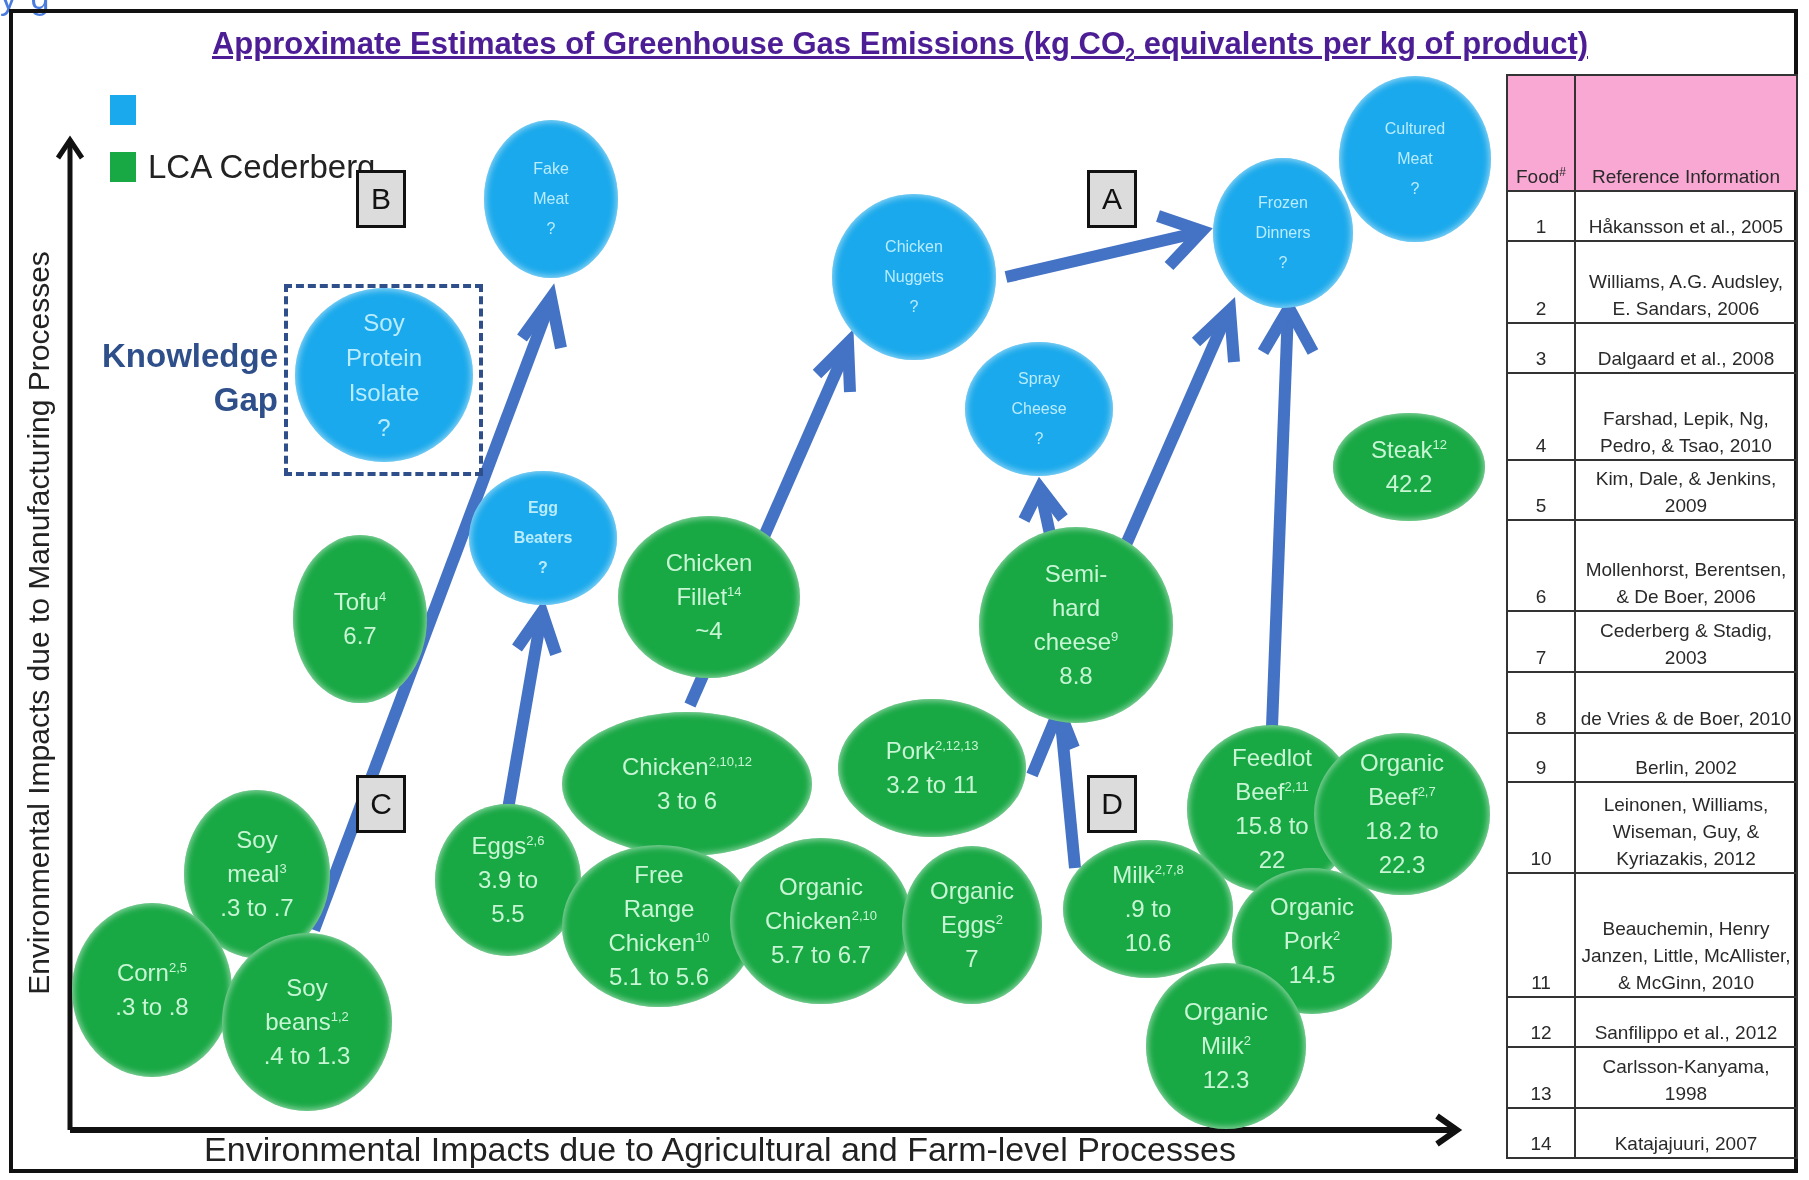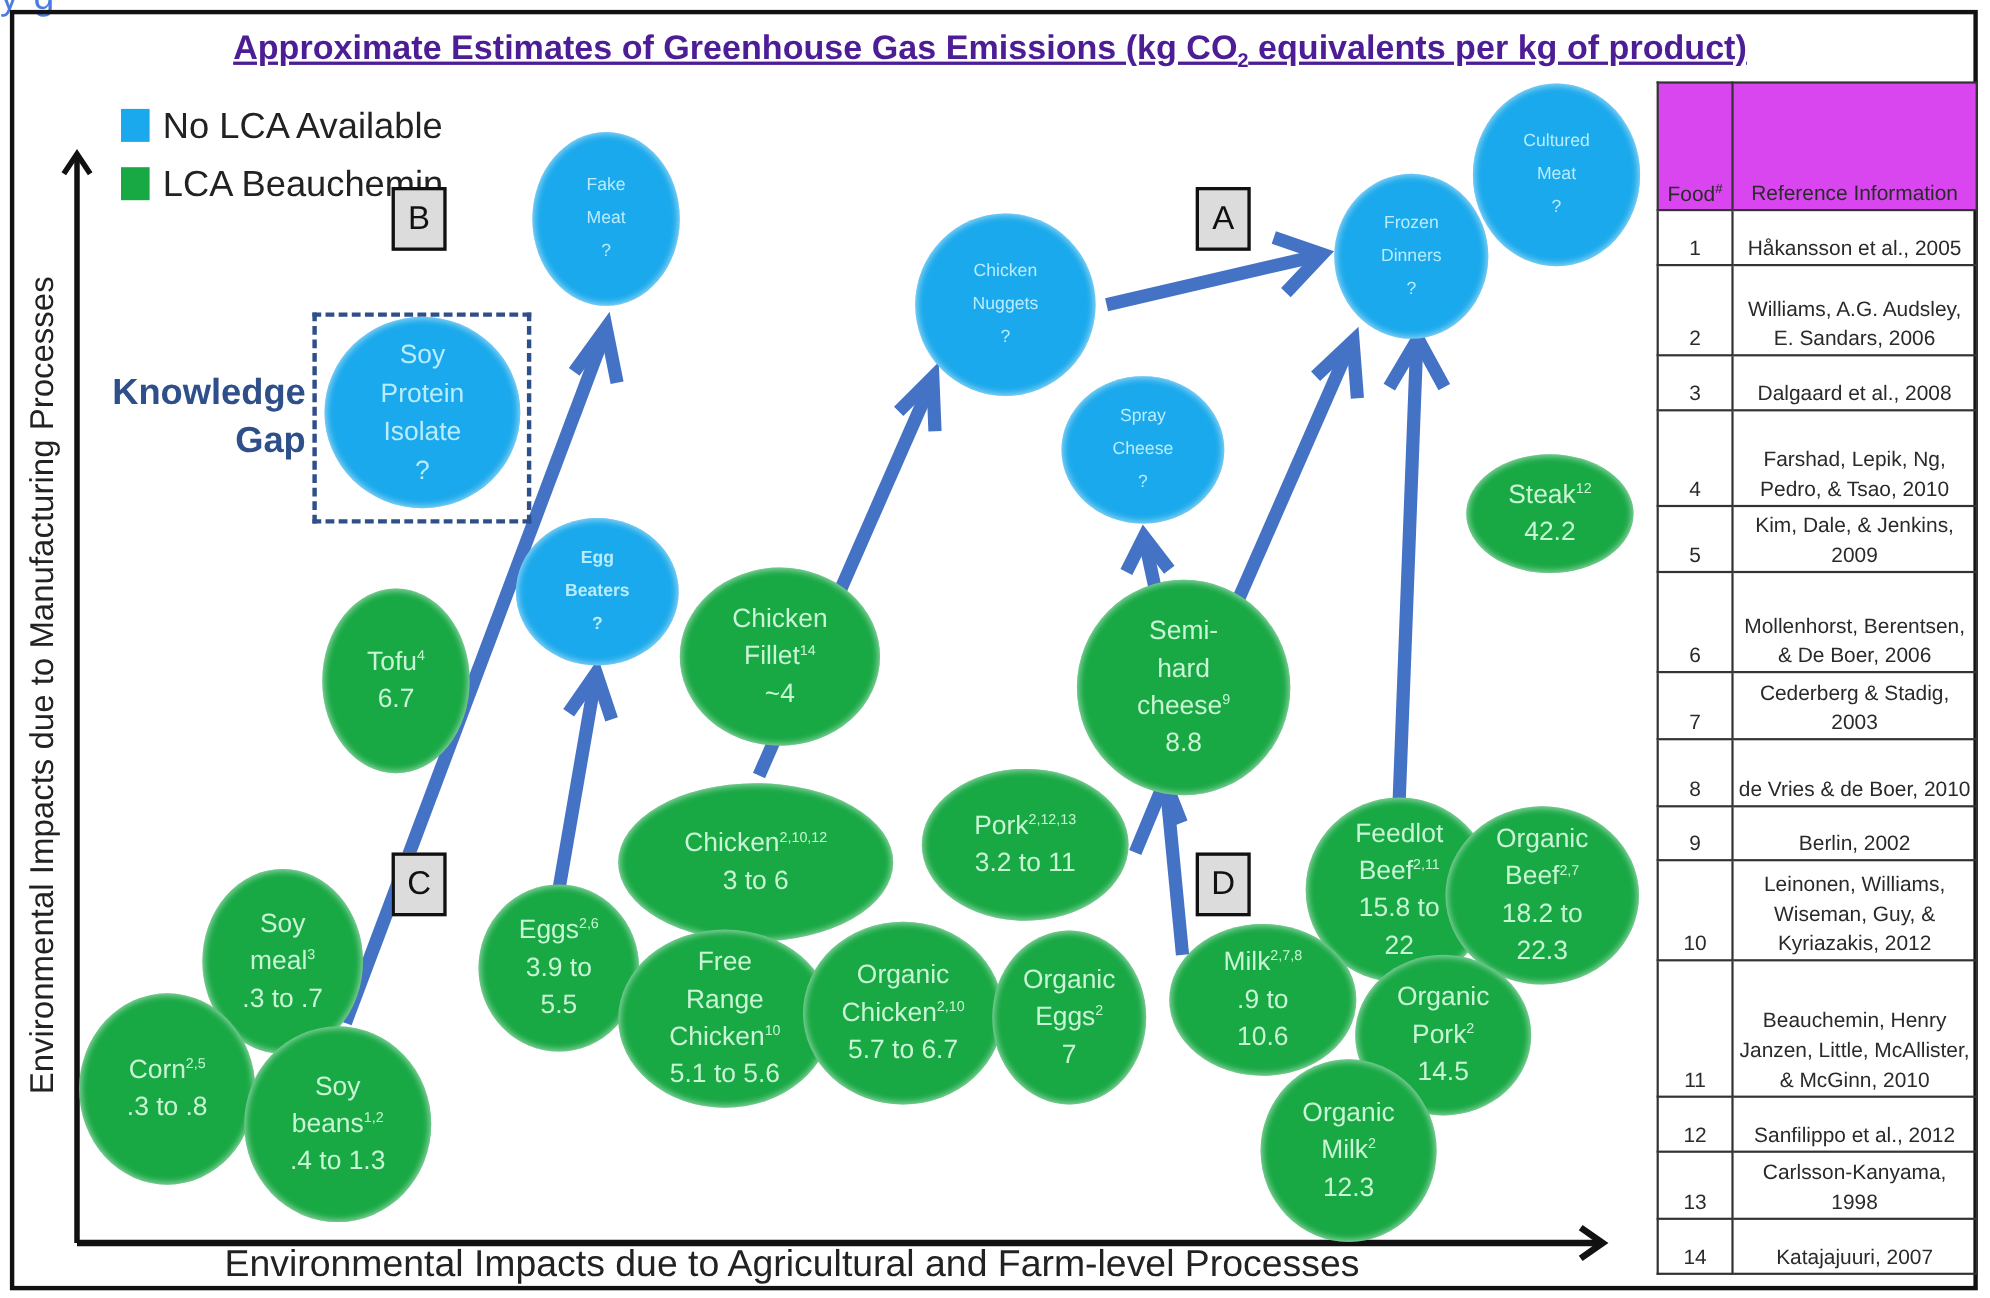--- a/index.html
+++ b/index.html
@@ -15,39 +15,38 @@
   .bubble.blue{background:#1aa9ec;color:#b9ecff;font-size:16px;line-height:30px;}
   .bubble.green{background:#18a844;}
   .bubble sup{font-size:13px;vertical-align:9px;line-height:0;}
   .label-box{position:absolute;width:50px;height:58px;background:#dcdcdc;border:3px solid #111;box-sizing:border-box;display:flex;align-items:center;justify-content:center;font-size:30px;color:#111;}
   .kg{position:absolute;left:100px;top:334px;width:178px;text-align:right;font-weight:bold;color:#2e4f8a;font-size:33px;line-height:44px;}
   .dashbox{position:absolute;left:284px;top:284px;width:199px;height:192px;border:4px dashed #2e4f8a;box-sizing:border-box;}
   .ylabel{position:absolute;left:-396px;top:606px;width:870px;text-align:center;transform:rotate(-90deg);font-size:30px;color:#222;white-space:nowrap;}
   .xlabel{position:absolute;left:170px;top:1130px;width:1100px;text-align:center;font-size:34px;color:#222;white-space:nowrap;}
   table.ref{position:absolute;left:1506px;top:74px;width:292px;border-collapse:collapse;font-size:19px;color:#2a2a2a;}
   table.ref td, table.ref th{border:2px solid #333;padding:0 4px;vertical-align:bottom;text-align:center;line-height:27px;}
-  table.ref th{background:#d946ef;font-weight:normal;height:114px;}
+  table.ref th{background:#f9a8d4;font-weight:normal;height:114px;}
   table.ref td.num{width:58px;}
   table.ref th sup{font-size:12px;}
 </style>
 </head>
 <body>
 
 <div class="cutoff">y g</div>
 <div class="frame"></div>
 
 <div class="title"><span>Approximate Estimates of Greenhouse Gas Emissions (kg CO</span><sub>2</sub><span> equivalents per kg of product)</span></div>
 
 <div class="legend-item" style="left:110px;top:95px;">
   <span class="legend-swatch" style="background:#1aa9ec;"></span>
-  <span>No LCA Available</span>
 </div>
 <div class="legend-item" style="left:110px;top:148px;">
   <span class="legend-swatch" style="background:#18a844;"></span>
-  <span>LCA Beauchemin</span>
+  <span>LCA Cederberg</span>
 </div>
 
 <svg class="overlay" width="1809" height="1180">
   <defs>
     <marker id="blkhead" markerWidth="10" markerHeight="10" refX="6" refY="5" orient="auto" markerUnits="userSpaceOnUse">
     </marker>
   </defs>
 
   <g>
     <line x1="70" y1="1130" x2="70" y2="140" stroke="#111" stroke-width="5"></line>

